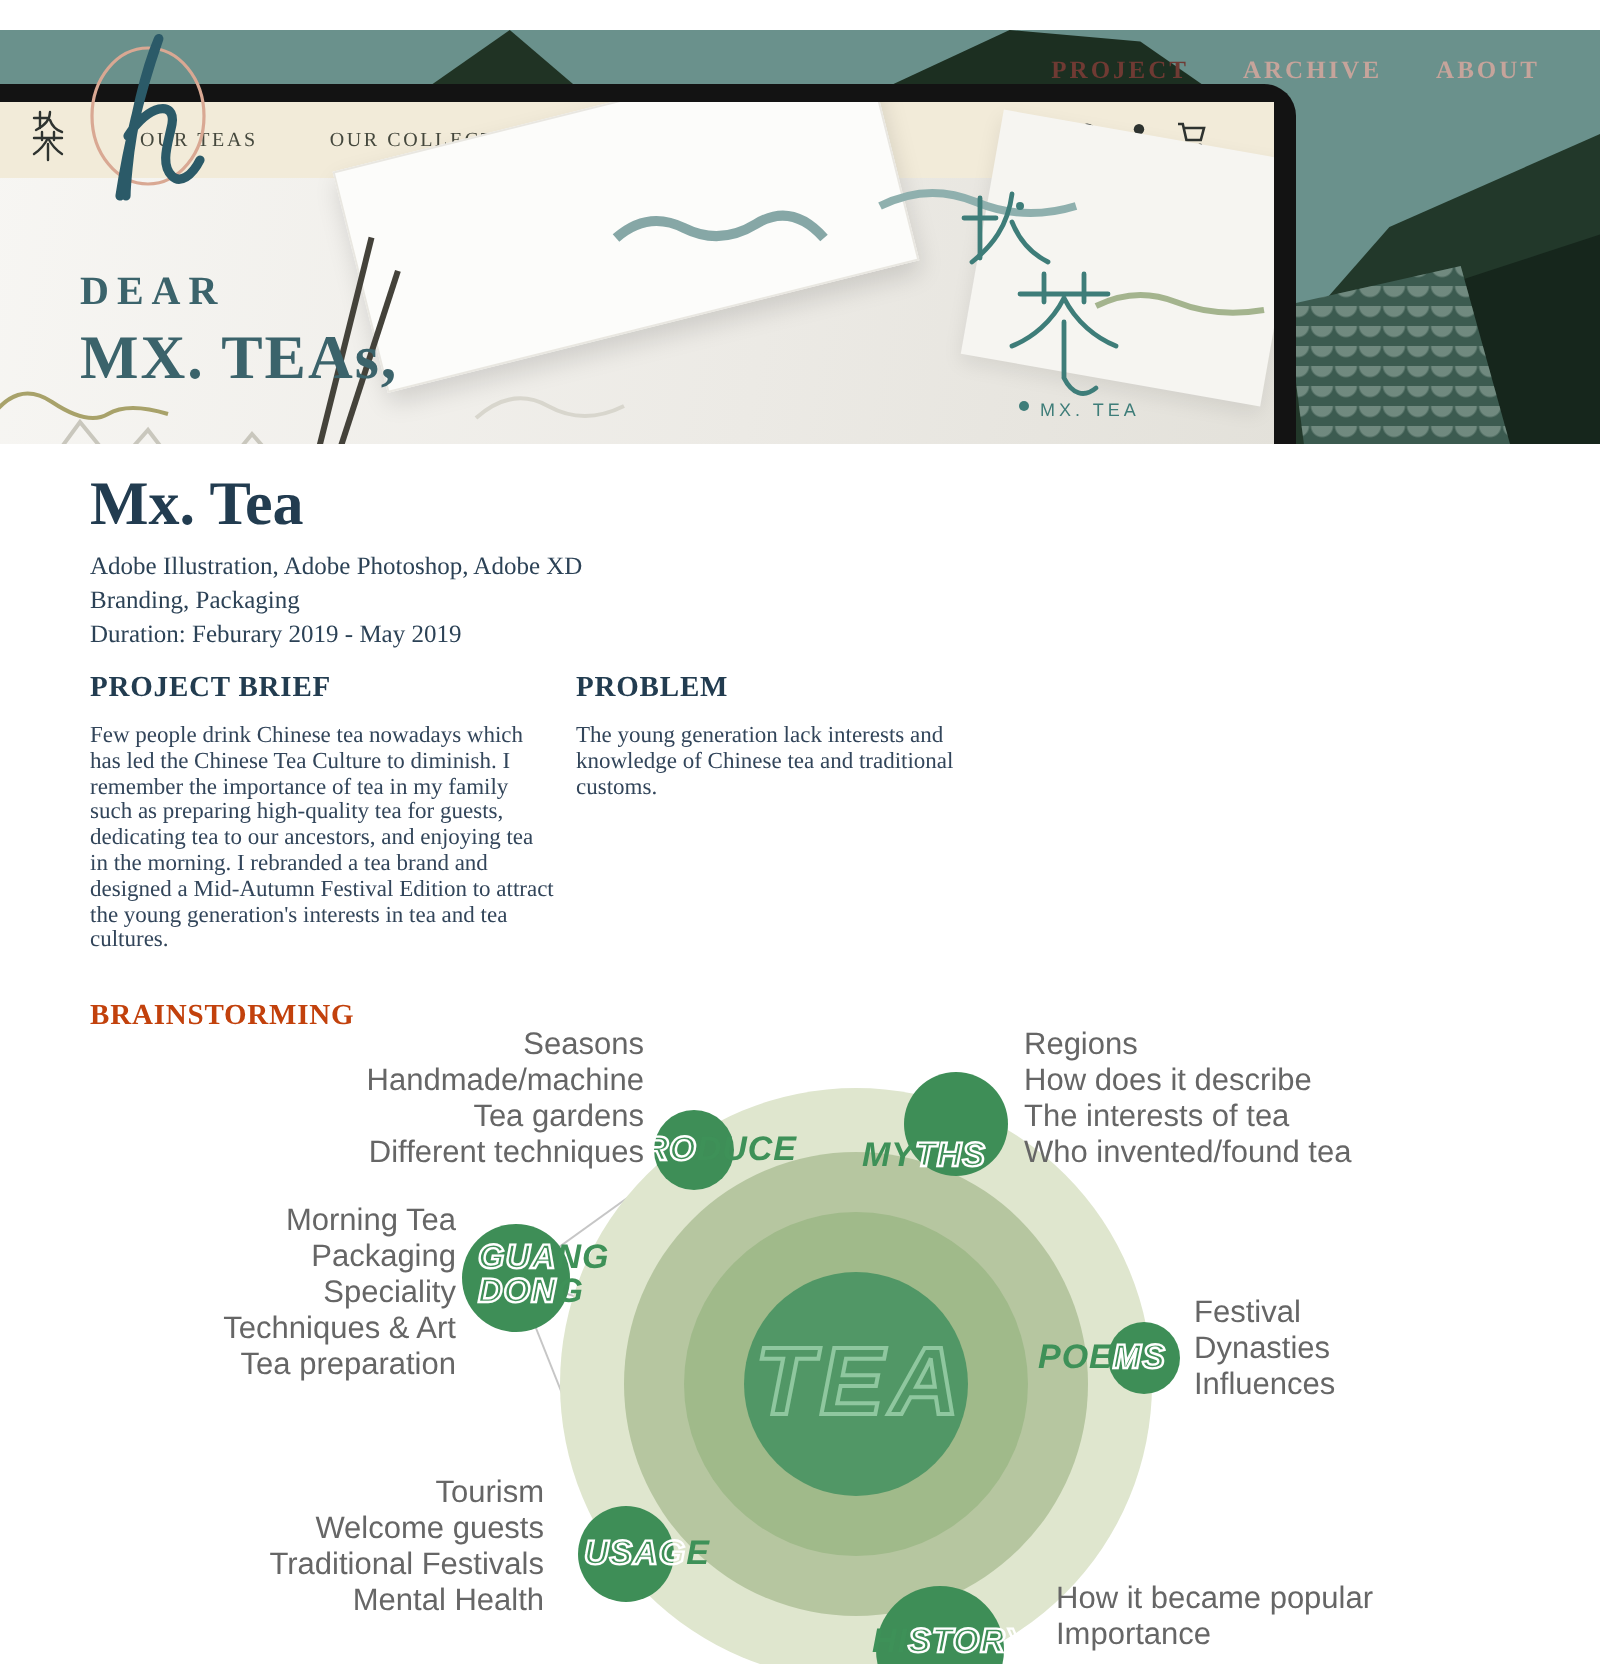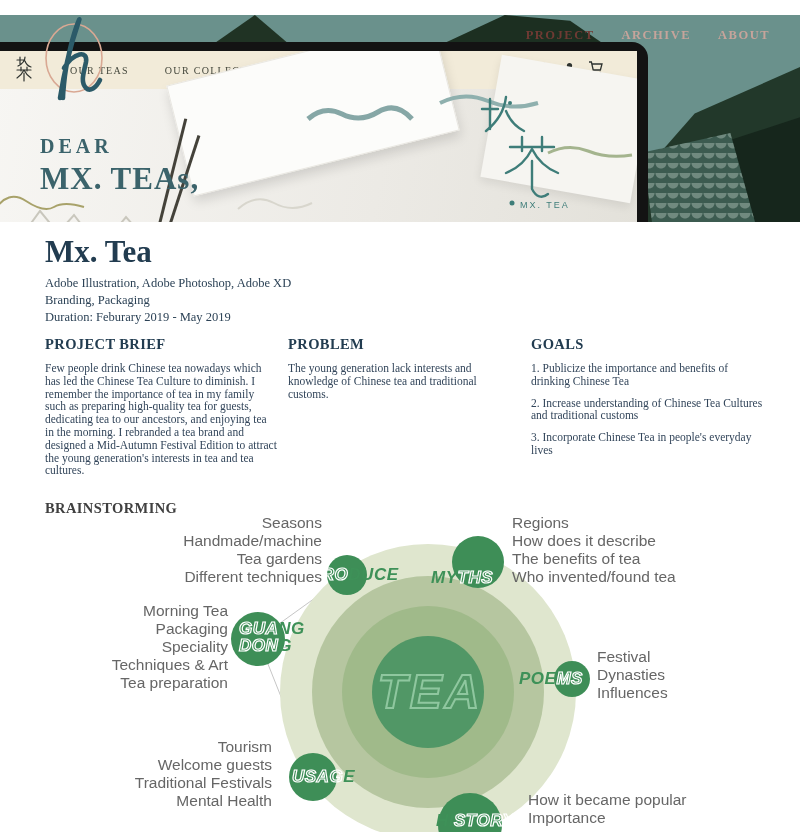--- a/index.html
+++ b/index.html
@@ -48,21 +48,21 @@
   
   .content{position:absolute;top:222px;left:0;width:800px;background:#fff;}
   .title{margin:13px 0 6px 45px;font-size:31px;line-height:34px;color:#223c50;font-weight:bold;}
   .meta{margin-left:45px;font-size:12.5px;color:#2c4256;line-height:17px;}
   .cols{display:flex;margin:10px 0 0 45px;}
   .col{width:232px;}
   .col+.col{margin-left:11px;}
   .col.c3{width:237px;}
   .col h2{font-size:14.5px;color:#223c50;letter-spacing:.4px;margin:0 0 9px;font-weight:bold;}
   .col p{font-size:11.5px;line-height:12.8px;color:#32455a;margin:0 0 9px;}
-  .brainstorm-h{margin:14px 0 0 45px;font-size:14.5px;color:#404040;font-weight:bold;letter-spacing:.4px;}
+  .brainstorm-h{margin:14px 0 0 45px;font-size:14.5px;color:#c2410c;font-weight:bold;letter-spacing:.4px;}
 
   
   .diagram{position:absolute;left:0;top:500px;width:800px;height:332px;
            font-family:"Liberation Sans",sans-serif;}
   .web{position:absolute;left:0;top:0;}
   .nlist{position:absolute;font-size:15.5px;line-height:18px;color:#666;}
   .nlist.ra{text-align:right;}
   .nlabel{position:absolute;font-weight:bold;font-style:italic;font-size:17px;
           letter-spacing:.5px;white-space:nowrap;line-height:17px;}
   .lp-solid{color:#3e9158;}
@@ -179,26 +179,20 @@
 
   <div class="cols">
     <div class="col">
       <h2>PROJECT BRIEF</h2>
       <p>Few people drink Chinese tea nowadays which has led the Chinese Tea Culture to diminish. I remember the importance of tea in my family such as preparing high-quality tea for guests, dedicating tea to our ancestors, and enjoying tea in the morning. I rebranded a tea brand and designed a Mid-Autumn Festival Edition to attract the young generation's interests in tea and tea cultures.</p>
     </div>
     <div class="col">
       <h2>PROBLEM</h2>
       <p>The young generation lack interests and knowledge of Chinese tea and traditional customs.</p>
     </div>
-    <div class="col c3">
-      <h2>GOALS</h2>
-      <p>1. Publicize the importance and benefits of drinking Chinese Tea</p>
-      <p>2. Increase understanding of Chinese Tea Cultures and traditional customs</p>
-      <p>3. Incorporate Chinese Tea in people's everyday lives</p>
-    </div>
   </div>
 
   <div class="brainstorm-h">BRAINSTORMING</div>
 </div>
 
 <div class="diagram">
   <svg class="web" width="800" height="332" viewBox="0 0 800 332">
     <g stroke="#c6c6c6" stroke-width="1">
       <line x1="347" y1="75" x2="478" y2="62"></line>
       <line x1="478" y1="62" x2="572" y2="179"></line>
@@ -249,21 +243,21 @@
 
   <div class="nlist ra" style="right:478px;top:14px;">
     <div>Seasons</div>
     <div>Handmade/machine</div>
     <div>Tea gardens</div>
     <div>Different techniques</div>
   </div>
   <div class="nlist" style="left:512px;top:14px;">
     <div>Regions</div>
     <div>How does it describe</div>
-    <div>The benefits of tea</div>
+    <div>The interests of tea</div>
     <div>Who invented/found tea</div>
   </div>
   <div class="nlist ra" style="right:572px;top:102px;">
     <div>Morning Tea</div>
     <div>Packaging</div>
     <div>Speciality</div>
     <div>Techniques &amp; Art</div>
     <div>Tea preparation</div>
   </div>
   <div class="nlist" style="left:597px;top:148px;">

